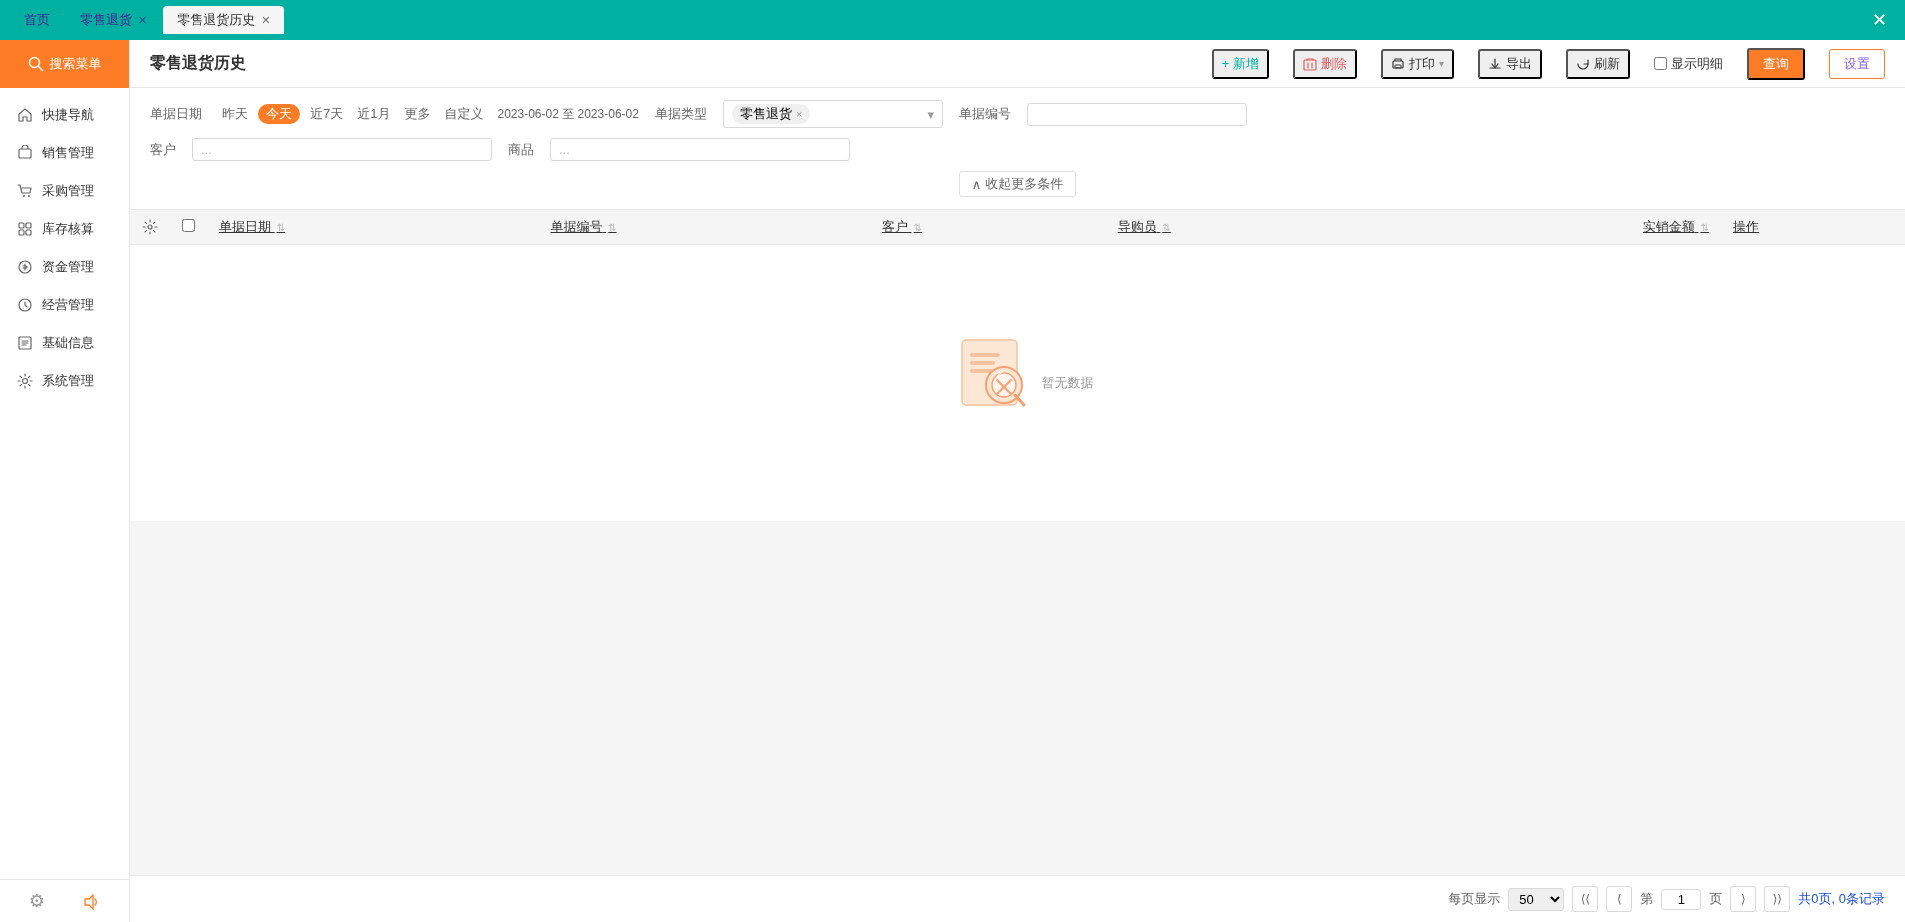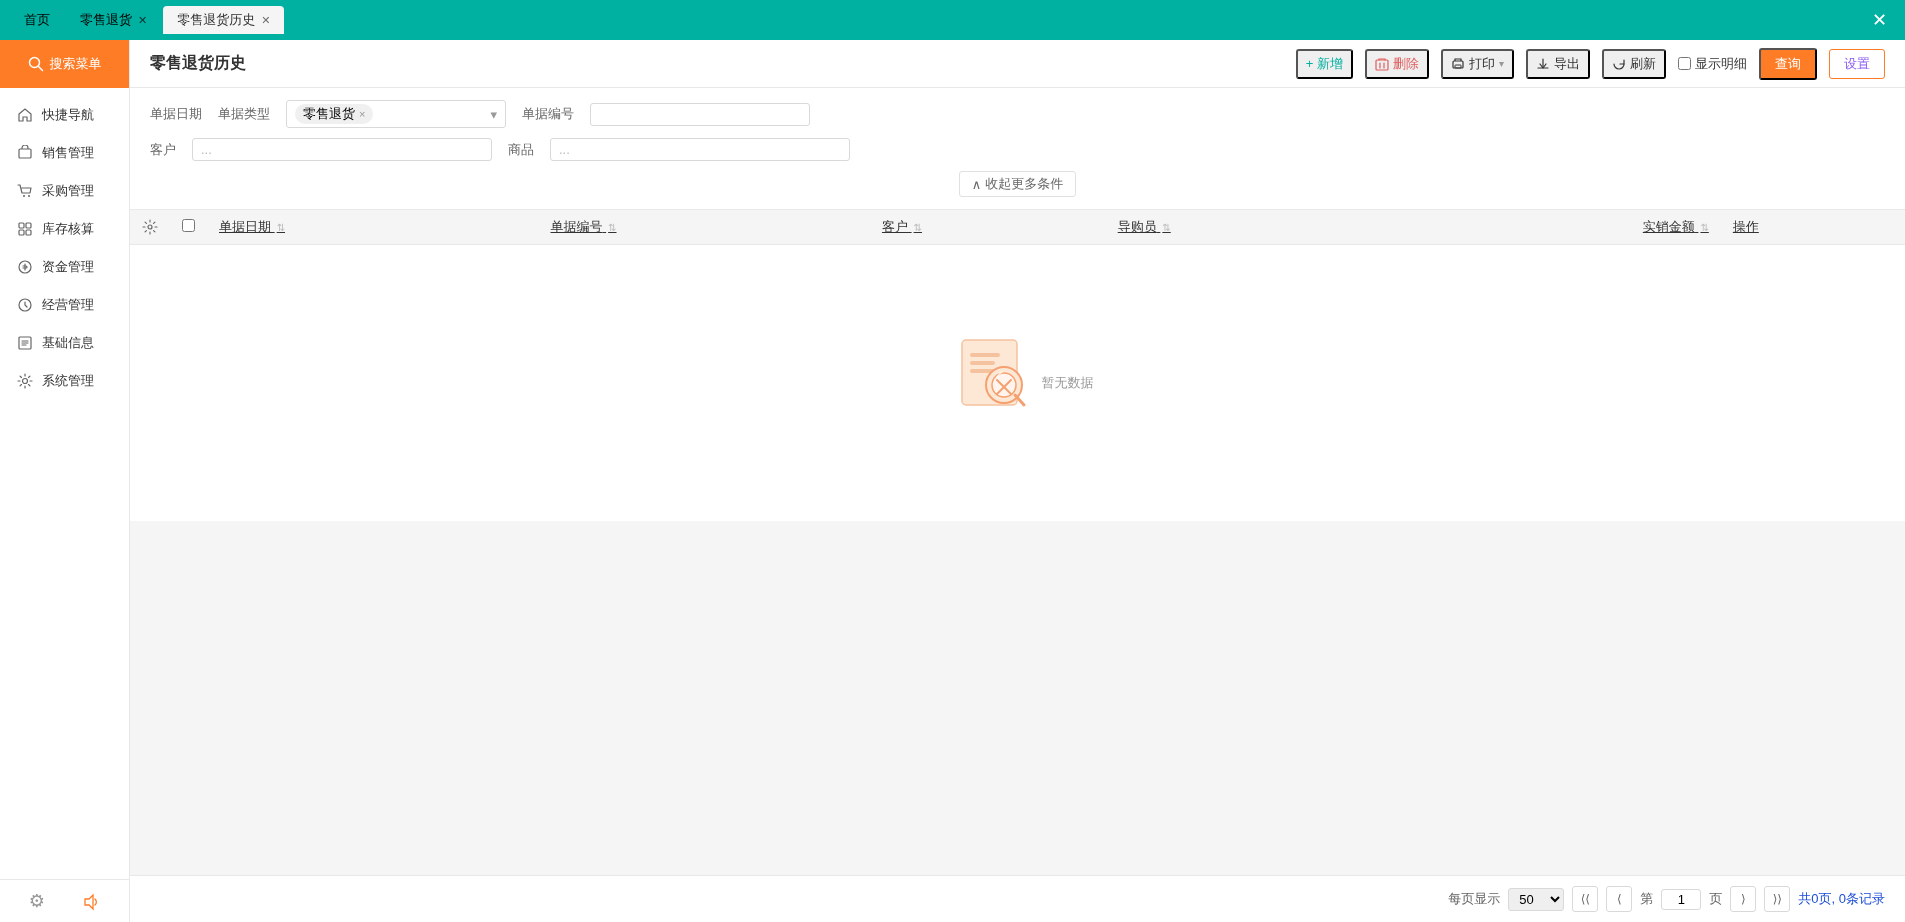--- a/index.html
+++ b/index.html
@@ -5,21 +5,21 @@
     * { box-sizing: border-box; margin: 0; padding: 0; font-family: 'Microsoft YaHei', Arial, sans-serif; font-size: 13px; }
     body { display: flex; flex-direction: column; height: 922px; width: 1905px; overflow: hidden; background: #f5f5f5; }
 
     
     .tab-bar {
       display: flex; align-items: center; background: #00b0a0; height: 40px; padding: 0 10px;
       flex-shrink: 0;
     }
     .tab-item {
       display: flex; align-items: center; padding: 0 14px; height: 28px; border-radius: 4px 4px 0 0;
-      cursor: pointer; color: #000000; font-size: 13px; margin-right: 2px; position: relative;
+      cursor: pointer; color: #4c1d95; font-size: 13px; margin-right: 2px; position: relative;
     }
     .tab-item.active { background: #f5f5f5; color: #333; }
     .tab-item .tab-close {
       margin-left: 6px; font-size: 11px; opacity: 0.7; cursor: pointer;
     }
     .tab-bar-close {
       margin-left: auto; color: #fff; font-size: 18px; cursor: pointer; padding: 0 8px;
     }
 
     
@@ -48,21 +48,21 @@
 
     
     .content-area { flex: 1; display: flex; flex-direction: column; overflow: hidden; }
 
     
     .page-header {
       display: flex; align-items: center; padding: 0 20px; height: 48px; background: #fff;
       border-bottom: 1px solid #e8e8e8; flex-shrink: 0;
     }
     .page-title { font-size: 16px; font-weight: bold; color: #333; flex: 1; }
-    .page-actions { display: flex; align-items: center; gap: 12px; justify-content: center; }
+    .page-actions { display: flex; align-items: center; gap: 24px; justify-content: center; }
     .action-btn {
       display: flex; align-items: center; gap: 4px; cursor: pointer; color: #333; font-size: 13px;
       padding: 4px 8px; border-radius: 3px;
     }
     .action-btn.new { color: #00b0a0; }
     .action-btn.del { color: #e05c5c; }
     .action-btn.primary {
       background: #ff7c26; color: #fff; border-radius: 3px; padding: 5px 14px; font-size: 13px;
     }
     .action-btn.secondary {
@@ -306,20 +306,29 @@
         </label>
         <button class="action-btn primary">查询</button>
         <button class="action-btn secondary">设置</button>
       </div>
     </div>
 
     <div class="filter-area">
       <div class="filter-row">
 
         <span class="filter-label">单据日期</span>
+        <div class="filter-date-options">
+          <span class="filter-date-opt">昨天</span>
+          <span class="filter-date-opt active">今天</span>
+          <span class="filter-date-opt">近7天</span>
+          <span class="filter-date-opt">近1月</span>
+          <span class="filter-date-opt">更多</span>
+          <span class="filter-date-opt">自定义</span>
+          <span class="filter-date-range">2023-06-02 至 2023-06-02</span>
+        </div>
 
         <span class="filter-label">单据类型</span>
         <div class="filter-select" style="min-width:220px;">
           <div class="filter-tag">
             <span>零售退货</span>
             <span class="filter-tag-close">×</span>
           </div>
           <span class="filter-select-arrow">▾</span>
         </div>
 

